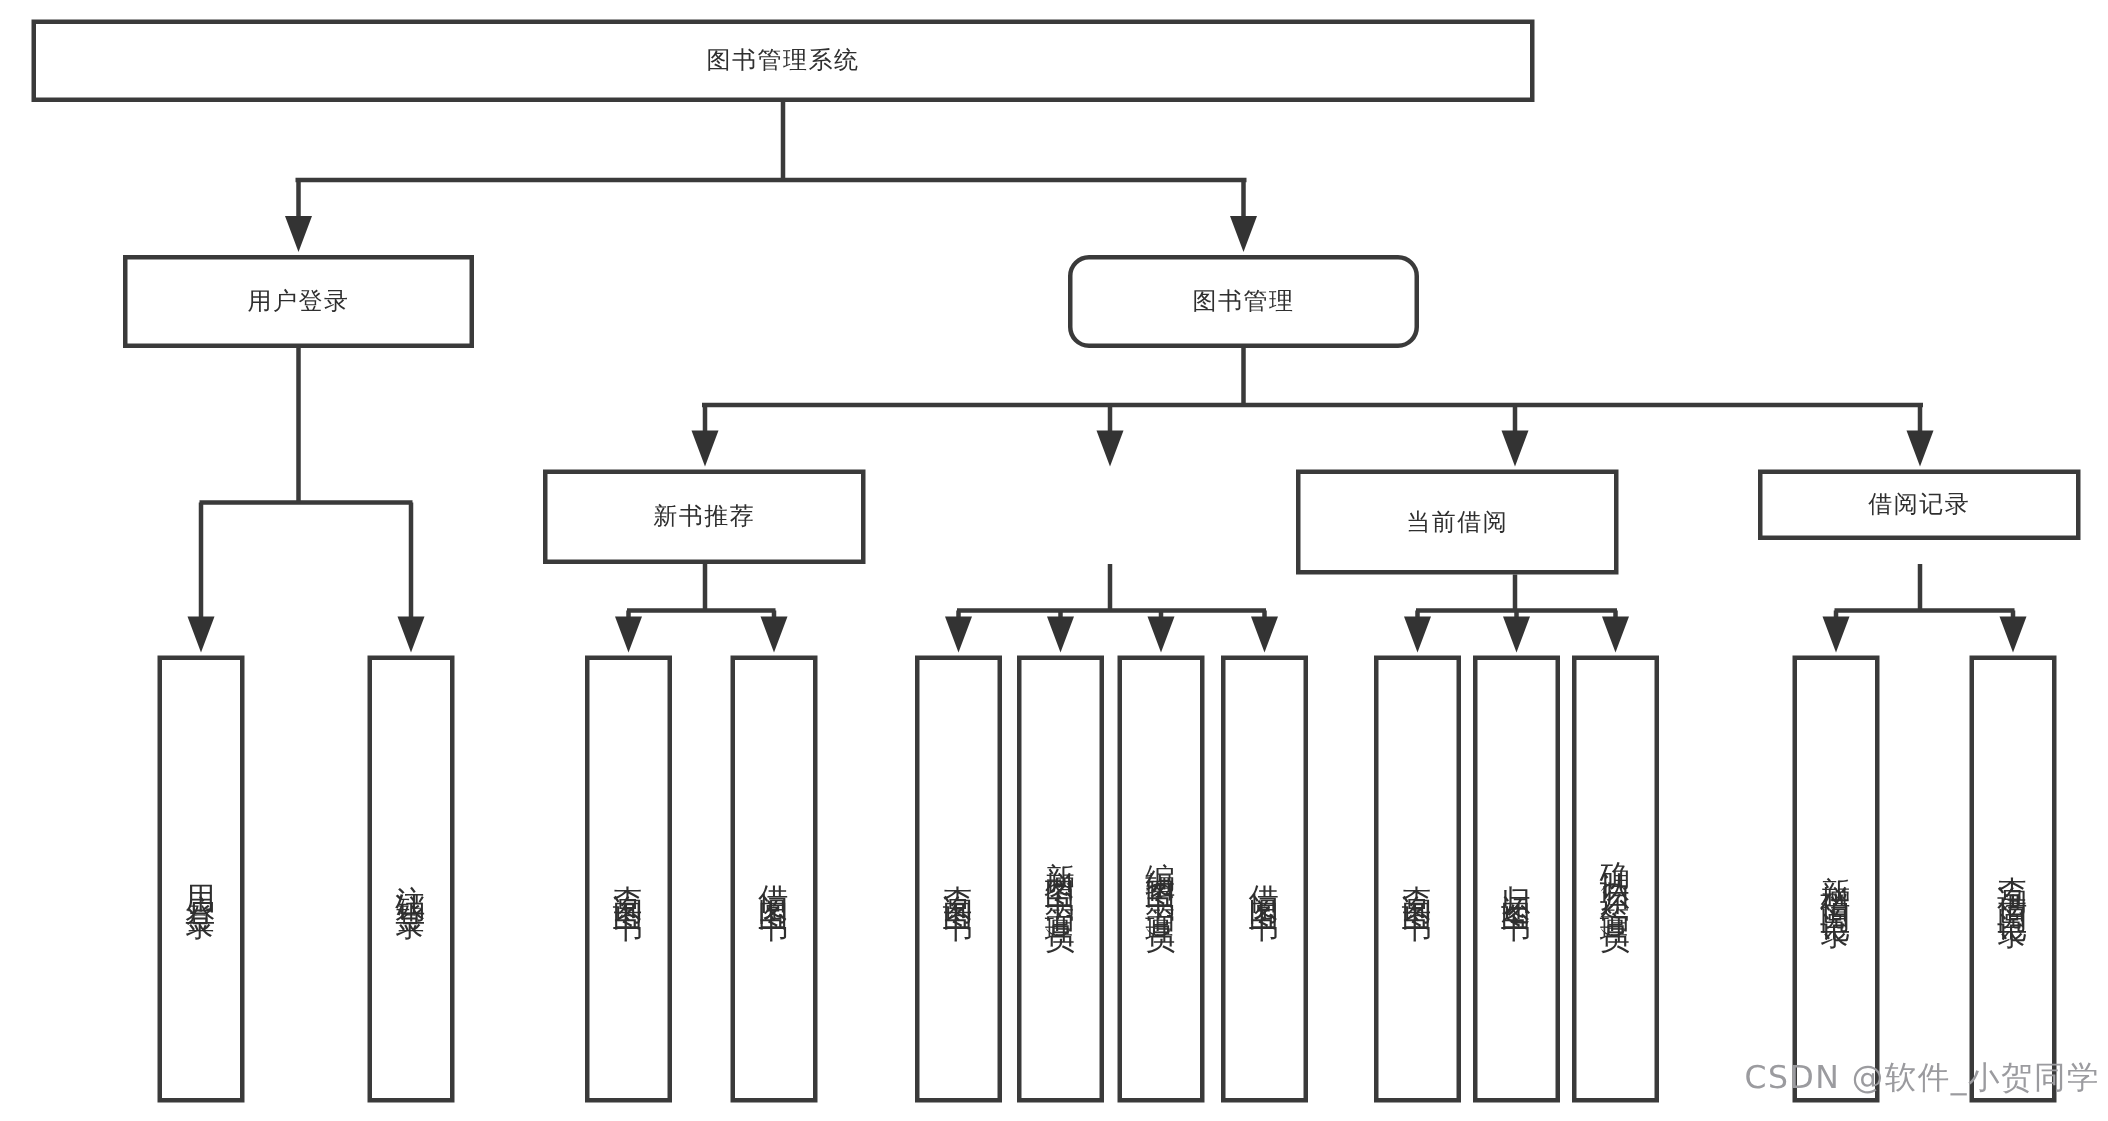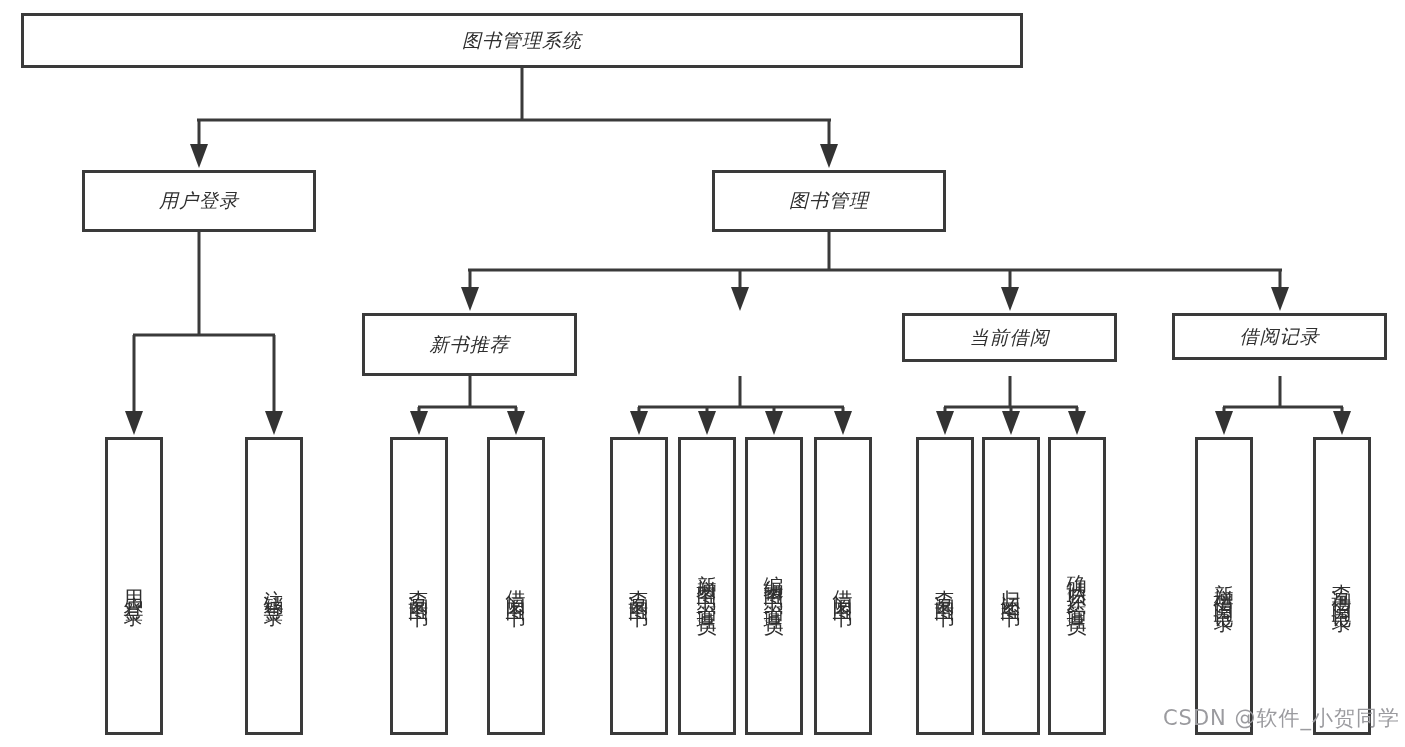--- a/index.html
+++ b/index.html
@@ -21,21 +21,21 @@
   .node {
     position: absolute;
     box-sizing: border-box;
     background: #ffffff;
     border: 3px solid #3a3a3a;
     display: flex;
     align-items: center;
     justify-content: center;
     text-align: center;
   }
-  .node.h { font-size: 19px; letter-spacing: 1px; font-style: italic; }
+  .node.h { font-size: 16px; letter-spacing: 1px; }
   .node.v {
     writing-mode: vertical-rl;
     font-size: 20px;
     letter-spacing: 6px;
     line-height: 1;
   }
   .watermark {
     position: absolute;
     right: 5px;
     top: 704px;
@@ -103,24 +103,24 @@
              M936 411 L954 411 L945 435 Z
              M1002 411 L1020 411 L1011 435 Z
              M1068 411 L1086 411 L1077 435 Z
              M1215 411 L1233 411 L1224 435 Z
              M1333 411 L1351 411 L1342 435 Z" fill="#333333" stroke="none"></path>
   </svg>
 
   <div class="node h" style="left:21px; top:13px; width:1002px; height:55px;">图书管理系统</div>
 
   <div class="node h" style="left:82px; top:170px; width:234px; height:62px;">用户登录</div>
-  <div class="node h" style="left:712px; top:170px; width:234px; height:62px;">图书管理</div>
+  <div class="node h" style="left:712px; top:170px; width:234px; height:62px;border-radius:14px;">图书管理</div>
 
   <div class="node h" style="left:362px; top:313px; width:215px; height:63px;">新书推荐</div>
-  <div class="node h" style="left:902px; top:313px; width:215px; height:49px;">当前借阅</div>
+  <div class="node h" style="left:864px; top:313px; width:215px; height:70px;">当前借阅</div>
   <div class="node h" style="left:1172px; top:313px; width:215px; height:47px;">借阅记录</div>
 
   <div class="node v" style="left:105px; top:437px; width:58px; height:298px;">用户登录</div>
   <div class="node v" style="left:245px; top:437px; width:58px; height:298px;">注销登录</div>
 
   <div class="node v" style="left:390px; top:437px; width:58px; height:298px;">查询图书</div>
   <div class="node v" style="left:487px; top:437px; width:58px; height:298px;">借阅图书</div>
 
   <div class="node v" style="left:610px; top:437px; width:58px; height:298px;">查询图书</div>
   <div class="node v" style="left:678px; top:437px; width:58px; height:298px;">新增图书（管理员）</div>

